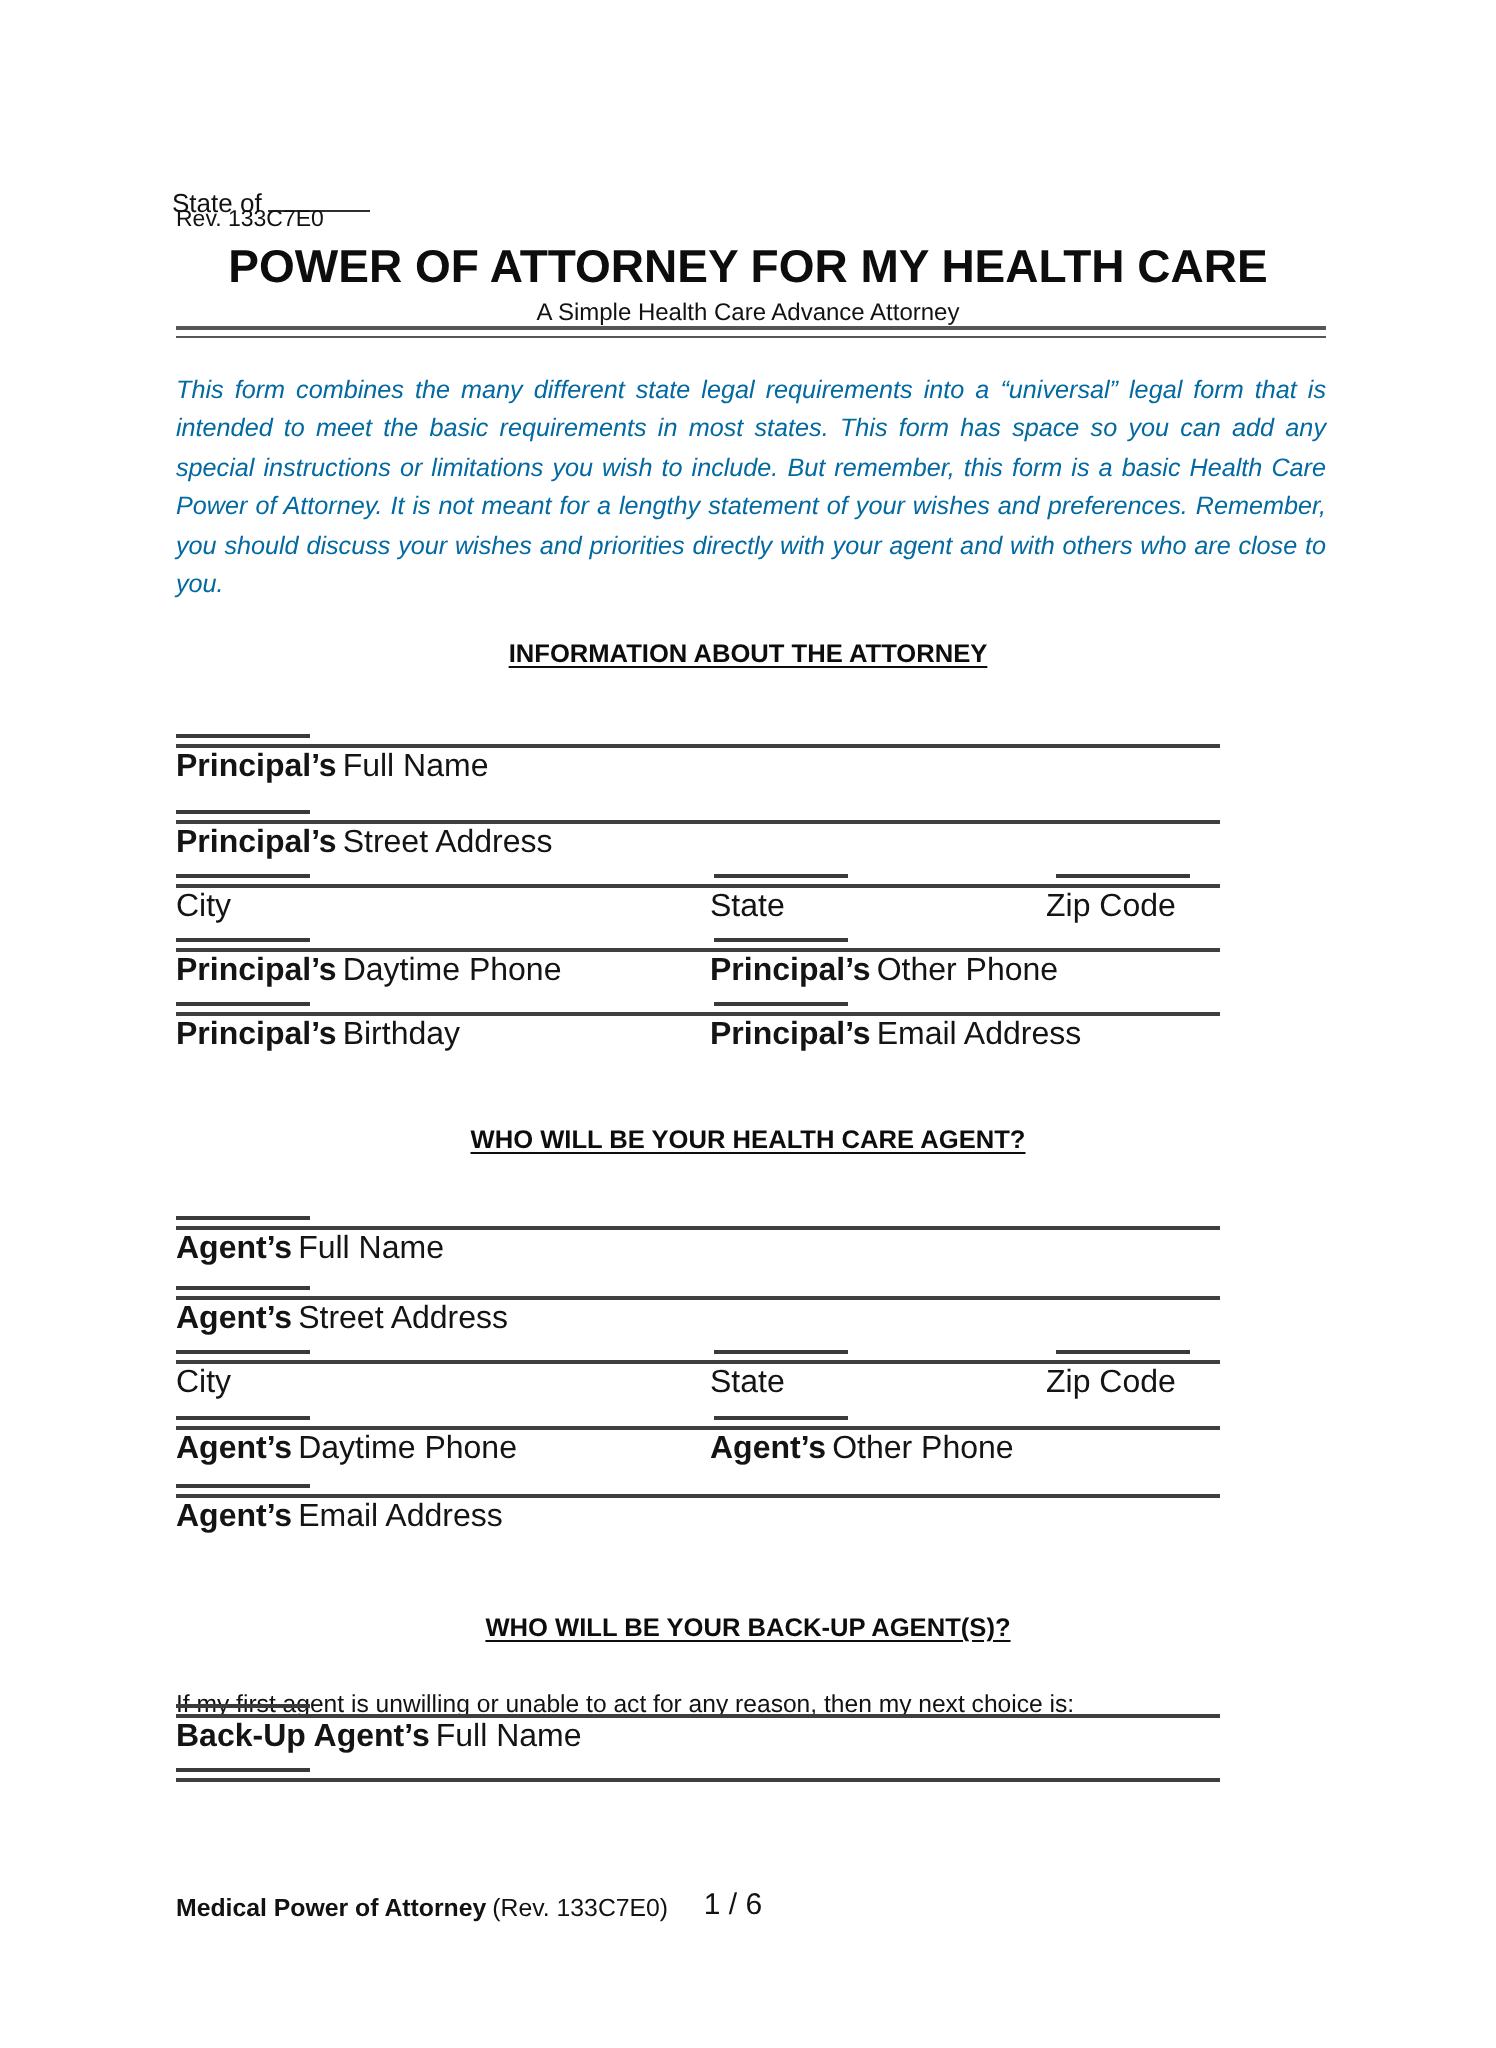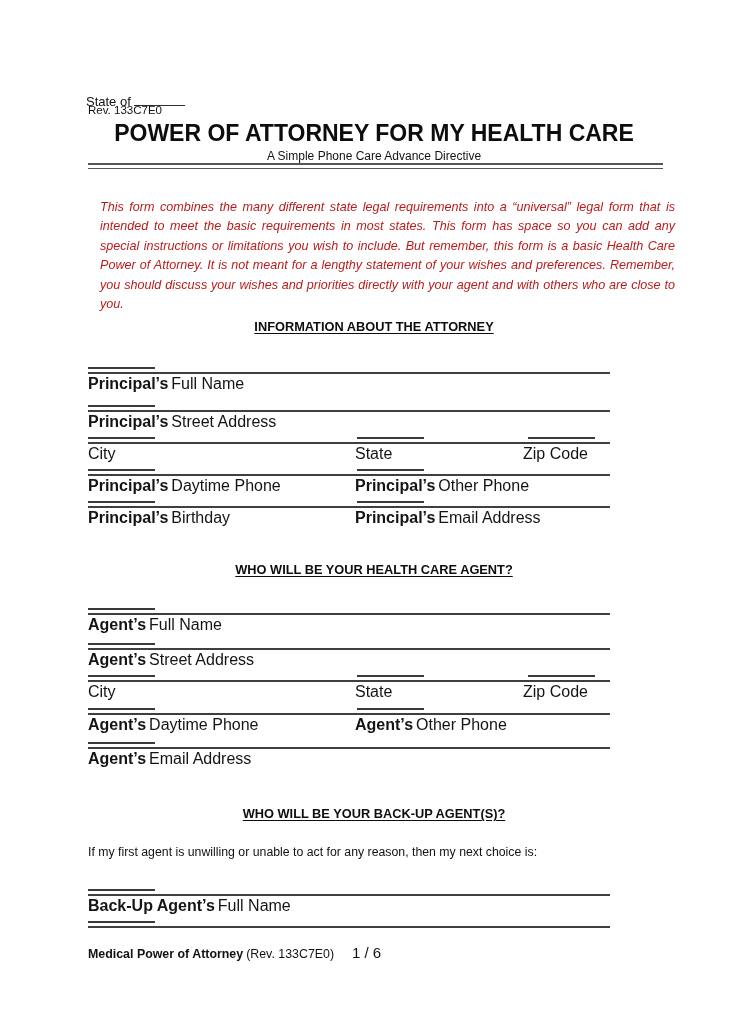--- a/index.html
+++ b/index.html
@@ -32,38 +32,38 @@
     position: absolute; top: 149px; left: 44px; width: 660px;
     text-align: center; font-size: 12px;
   }
   .double-rule {
     position: absolute; top: 163px; left: 88px; width: 575px; height: 2.5px;
     border-top: 2px solid #565656; border-bottom: 1.5px solid #565656;
   }
   .intro {
     position: absolute; top: 186px; left: 88px; width: 575px;
     font-size: 12.6px; font-style: italic; line-height: 19.4px;
-    text-align: justify; margin: 12px; color: #b91c1c;
+    text-align: justify; margin: 0; color: #0369a1;
   }
   .sec-heading {
     position: absolute; left: 44px; width: 660px; text-align: center;
     font-size: 12.8px; font-weight: bold; text-decoration: underline;
     text-underline-offset: 2px; color: #0d0d0d;
   }
   #sec1-heading { top: 319px; }
   #sec2-heading { top: 562px; }
   #sec3-heading { top: 806px; }
   .note {
     position: absolute; top: 845px; left: 88px; width: 575px;
     font-size: 12.3px; margin: 0;
   }
   .rows { position: absolute; left: 88px; width: 522px; }
   #sec1-rows { top: 363px; }
   #sec2-rows { top: 604px; text-decoration: underline; }
-  #sec3-rows { top: 885px; text-decoration: underline; }
+  #sec3-rows { top: 848px; text-decoration: underline; }
   .frow { position: relative; height: 32px; }
   .frow.h38 { height: 38px; }
   .frow.h35 { height: 35px; }
   .frow.h33 { height: 33px; }
   .frow.h34 { height: 34px; }
   .rule {
     position: absolute; top: 9px; left: 0; right: 0;
     border-top: 2px solid #3f3f3f;
   }
   .fcol { position: absolute; top: 0; height: 100%; }
@@ -97,21 +97,21 @@
 
 <div class="page">
 
   <div class="stateof">
     <span>State of</span><span class="state-blank"></span>
   </div>
 
   <div class="rev">Rev. 133C7E0</div>
 
   <div class="title">POWER OF ATTORNEY FOR MY HEALTH CARE</div>
-  <div class="subtitle">A Simple Phone Care Advance Directive</div>
+  <div class="subtitle">A Simple Health Care Advance Attorney</div>
   <div class="double-rule"></div>
 
   <p class="intro">This form combines the many different state legal requirements into a “universal” legal form that is intended to meet the basic requirements in most states. This form has space so you can add any special instructions or limitations you wish to include. But remember, this form is a basic Health Care Power of Attorney. It is not meant for a lengthy statement of your wishes and preferences. Remember, you should discuss your wishes and priorities directly with your agent and with others who are close to you.</p>
 
   <div class="sec-heading" id="sec1-heading">INFORMATION ABOUT THE ATTORNEY</div>
 
   <div class="rows" id="sec1-rows">
     <div class="frow h38">
       <div class="rule"></div>
       <div class="fcol c1 full">

